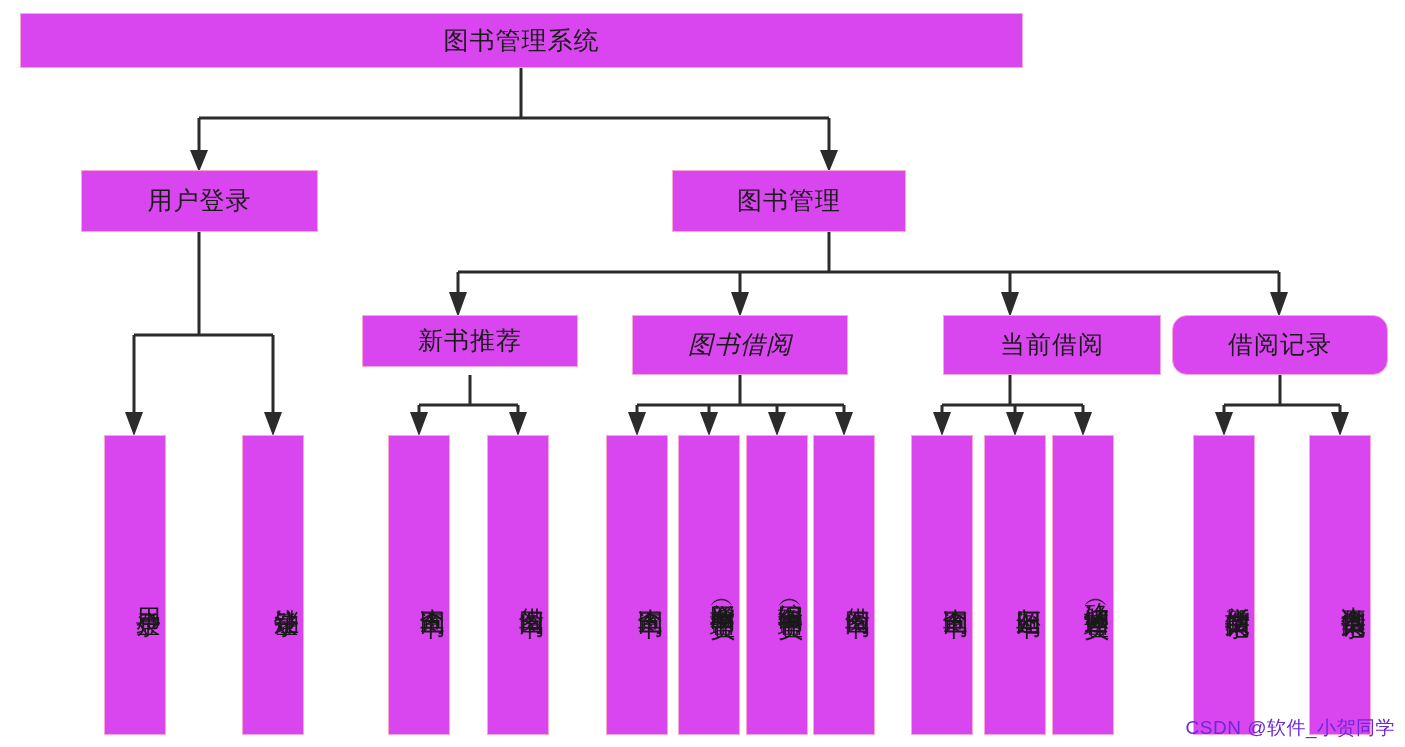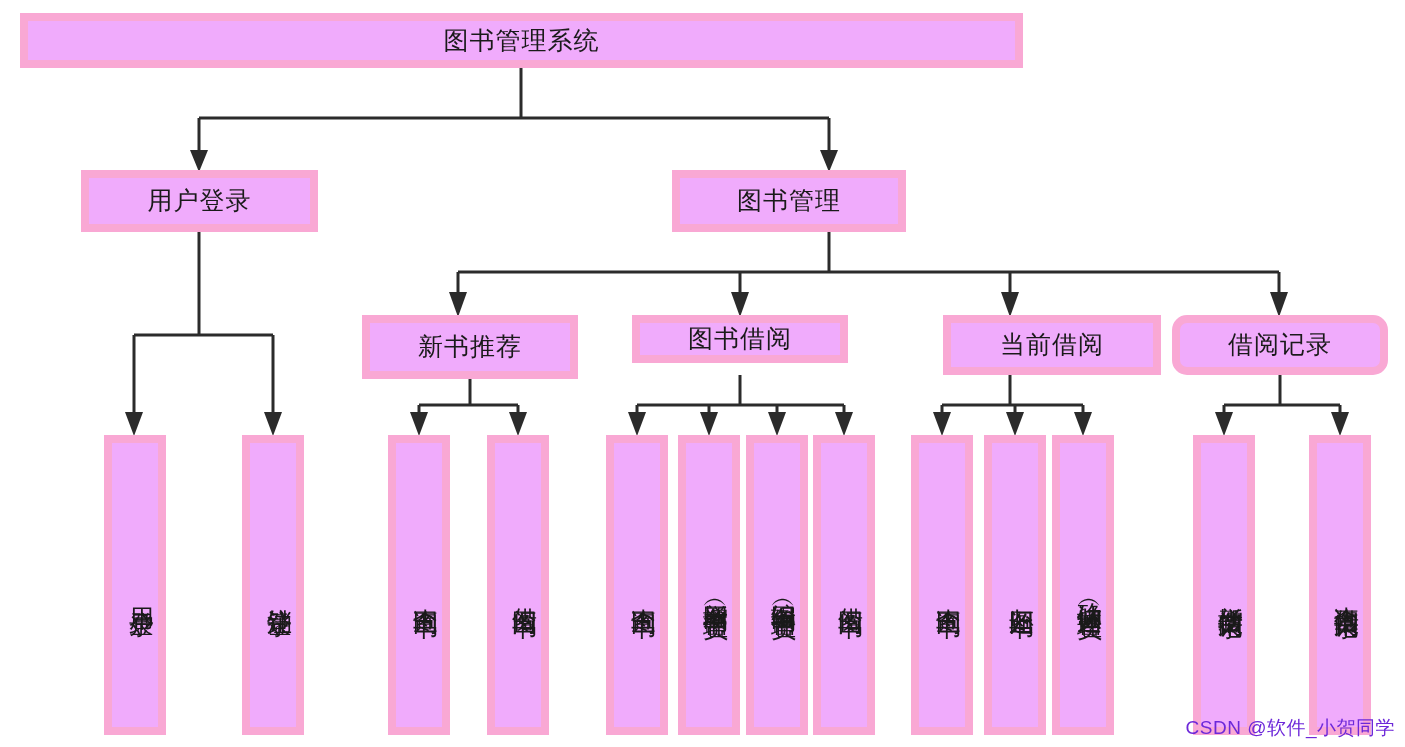--- a/index.html
+++ b/index.html
@@ -14,22 +14,22 @@
   #diagram-root{position:absolute;inset:0;width:1405px;height:747px;}
 
   
   #connectors{position:absolute;left:0;top:0;width:1405px;height:747px;z-index:1;}
   #connectors line, #connectors path{stroke:#2b2b2b;stroke-width:3;fill:none;}
   #connectors polygon{fill:#2b2b2b;}
 
   
   .node{
     position:absolute;z-index:2;
-    background:#f0abfc;
-    border:8px solid #f9a8d4;
+    background:#d946ef;
+    border:1px solid #f9a8d4;
     box-sizing:border-box;
     display:flex;align-items:center;justify-content:center;
     color:#1a1a1a;
   }
   .node.horiz{font-size:25px;line-height:1.1;letter-spacing:1px;}
   .node.root{font-size:25px;}
   .node.leaf{
     font-size:25px;
     writing-mode:vertical-rl;
     text-orientation:upright;
@@ -139,24 +139,24 @@
     <span>图书管理系统</span>
   </div>
 
   <div class="node horiz" style="left:81px;top:170px;width:237px;height:62px;">
     <span>用户登录</span>
   </div>
   <div class="node horiz" style="left:672px;top:170px;width:234px;height:62px;">
     <span>图书管理</span>
   </div>
 
-  <div class="node horiz" style="left:362px;top:315px;width:216px;height:64px;">
+  <div class="node horiz" style="left:362px;top:315px;width:216px;height:52px;">
     <span>新书推荐</span>
   </div>
-  <div class="node horiz" style="left:632px;top:315px;width:216px;height:48px;">
+  <div class="node horiz" style="left:632px;top:315px;width:216px;height:60px;font-style:italic;">
     <span>图书借阅</span>
   </div>
   <div class="node horiz" style="left:902px;top:315px;width:218px;height:60px;margin-left:41px;">
     <span>当前借阅</span>
   </div>
   <div class="node horiz" style="left:1172px;top:315px;width:216px;height:60px;border-radius:15px;">
     <span>借阅记录</span>
   </div>
 
   <div class="node leaf" style="left:104px;top:435px;width:62px;height:300px;">

